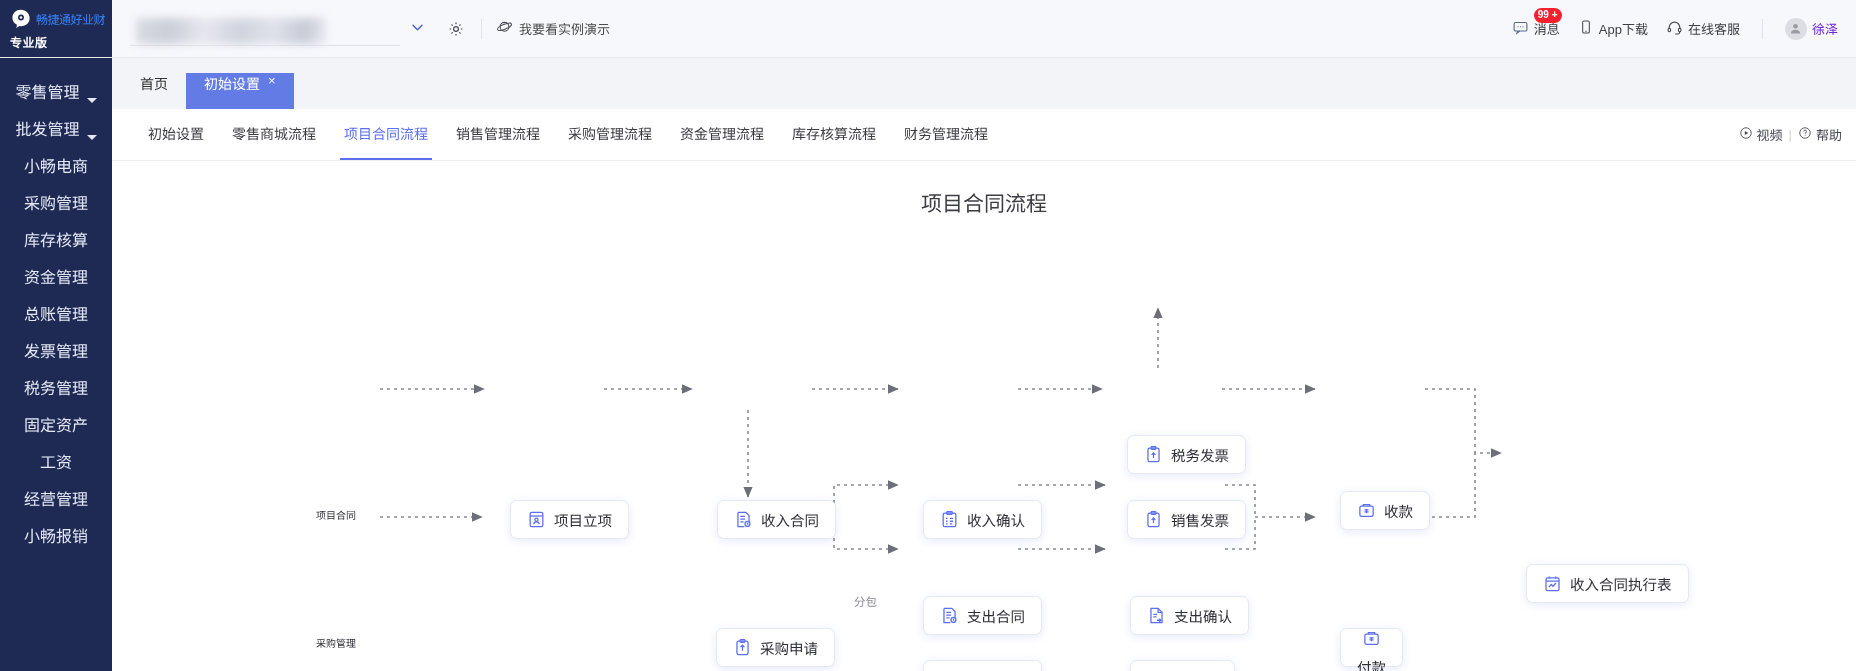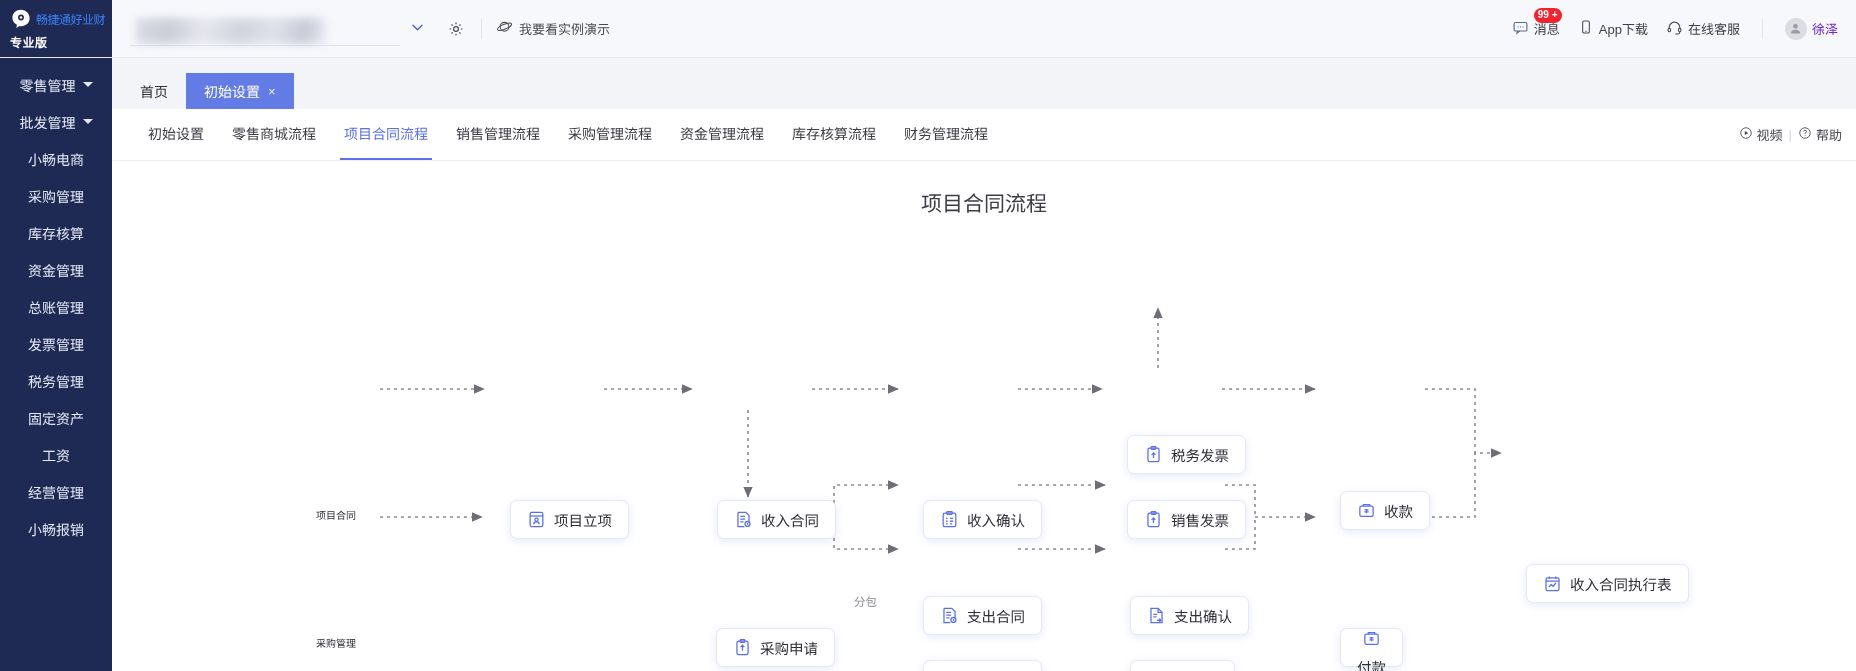--- a/index.html
+++ b/index.html
@@ -39,30 +39,30 @@
   .badge { position:absolute; top:-11px; left:22px; background:#f5222d; color:#fff; font-size:10px;
            line-height:14px; height:15px; padding:0 4px; border-radius:8px; font-weight:bold; white-space:nowrap; }
   .avatar { width:22px; height:22px; border-radius:50%; background:#dcdde3; display:flex; align-items:center; justify-content:center; }
   .user-name { font-size:13px; color:#6d28d9; max-width:30px; overflow:hidden; }
 
   
   .body-wrap { flex:1; display:flex; min-height:0; }
 
   
   .sidebar { width:112px; flex:0 0 112px; background:#1f2a54; padding-top:8px; overflow:hidden; }
-  .side-item { height:37px; display:flex; align-items:center; justify-content:center; gap:7px;
-               color:#e4e8f5; font-size:14px; cursor:pointer; }
+  .side-item { height:37px; display:flex; align-items:flex-end; justify-content:center; gap:7px;
+               color:#e4e8f5; font-size:16px; cursor:pointer; }
   .caret { width:0;height:0;border-left:5px solid transparent;border-right:5px solid transparent;
            border-top:5px solid #e4e8f5; }
 
   
   .main-col { flex:1; display:flex; flex-direction:column; min-width:0; background:#f3f4f8; }
 
   .tabsbar { height:51px; flex:0 0 51px; background:#f3f4f8; display:flex; align-items:flex-end; padding-left:10px; }
-  .wtab { height:36px; padding:0 18px; display:flex; align-items:center; gap:8px; font-size:14px;
+  .wtab { height:36px; padding:0 18px; display:flex; gap:8px; font-size:14px;
           color:#333; cursor:pointer; }
   .wtab.active { background:#637ce5; color:#fff; }
   .wtab .x { font-size:13px; opacity:.92; }
 
   .content-card { flex:1; background:#fff; margin:0 0 0 0; display:flex; flex-direction:column; min-height:0; }
 
   .subtabs { height:52px; flex:0 0 52px; border-bottom:1px solid #eceef3; display:flex; align-items:center;
              padding:0 14px 0 22px; position:relative; }
   .subtab { font-size:14px; color:#3c3c43; padding:0 14px; height:51px; line-height:51px; cursor:pointer;
             position:relative; white-space:nowrap; }

